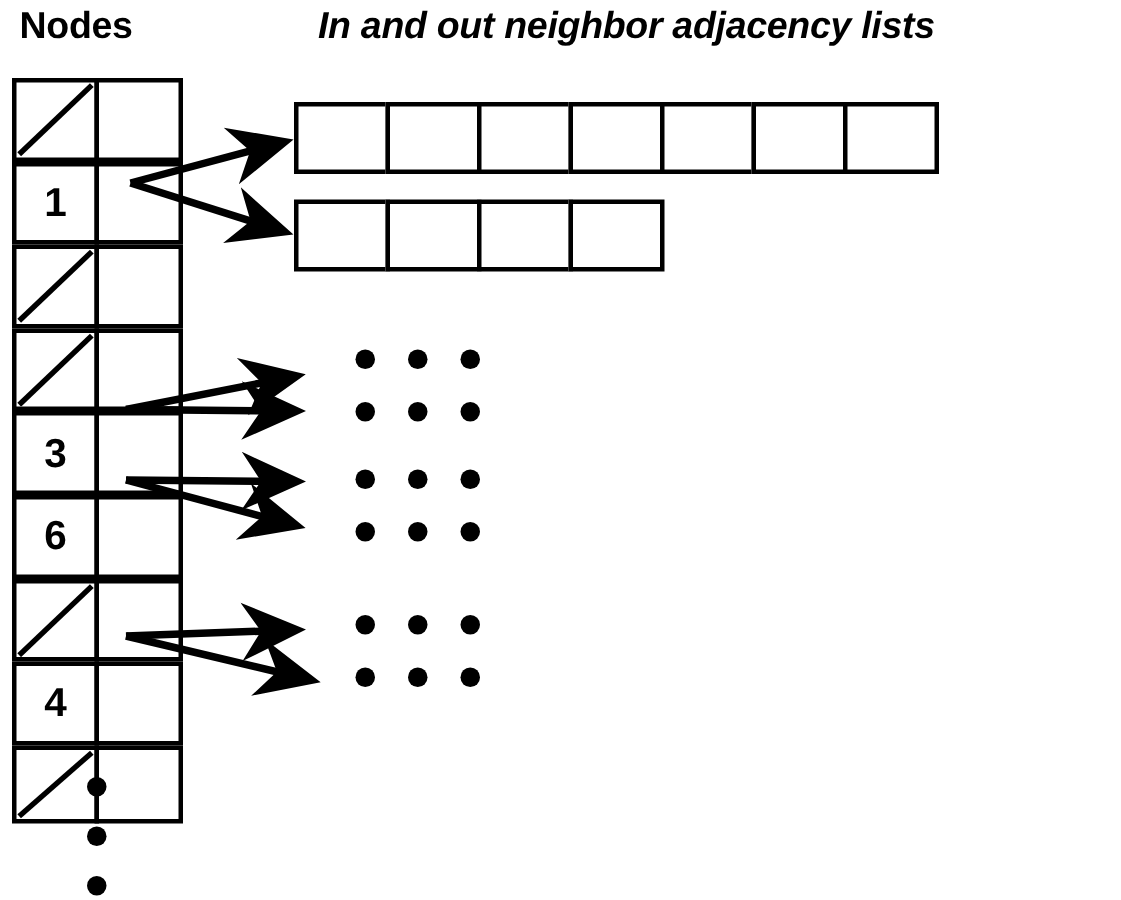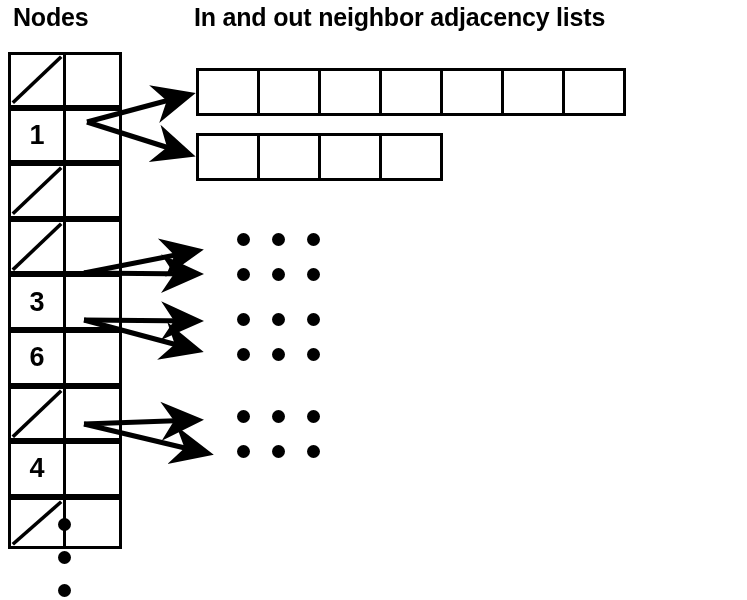--- a/index.html
+++ b/index.html
@@ -24,21 +24,21 @@
   .hdr {
     position: absolute;
     font-weight: bold;
     font-size: 25px;
     line-height: 30px;
     color: #000000;
     white-space: nowrap;
     letter-spacing: -0.2px;
   }
   #nodes-header { left: 13px; top: 2px; }
-  #lists-header { left: 194px; top: 2px; }
+  #lists-header { left: 212px; top: 2px; font-style: italic; }
 
   
   #node-table {
     position: absolute;
     left: 8px;
     top: 52px;
     width: 114px;
     height: 445px;
   }
   .node-row {

